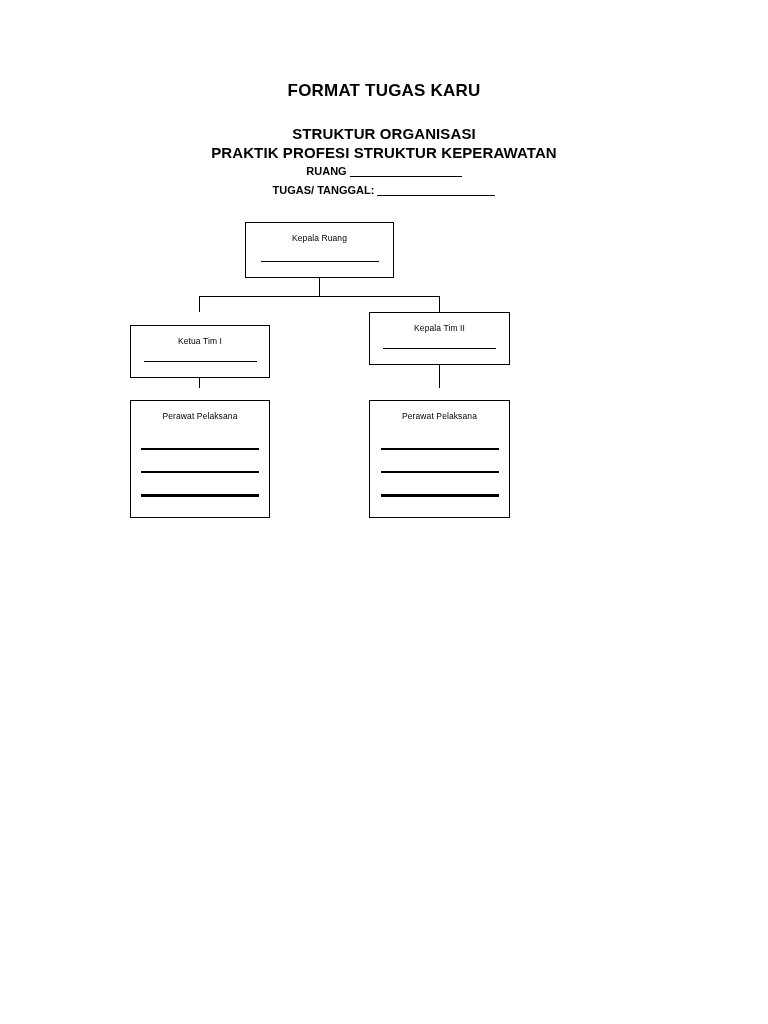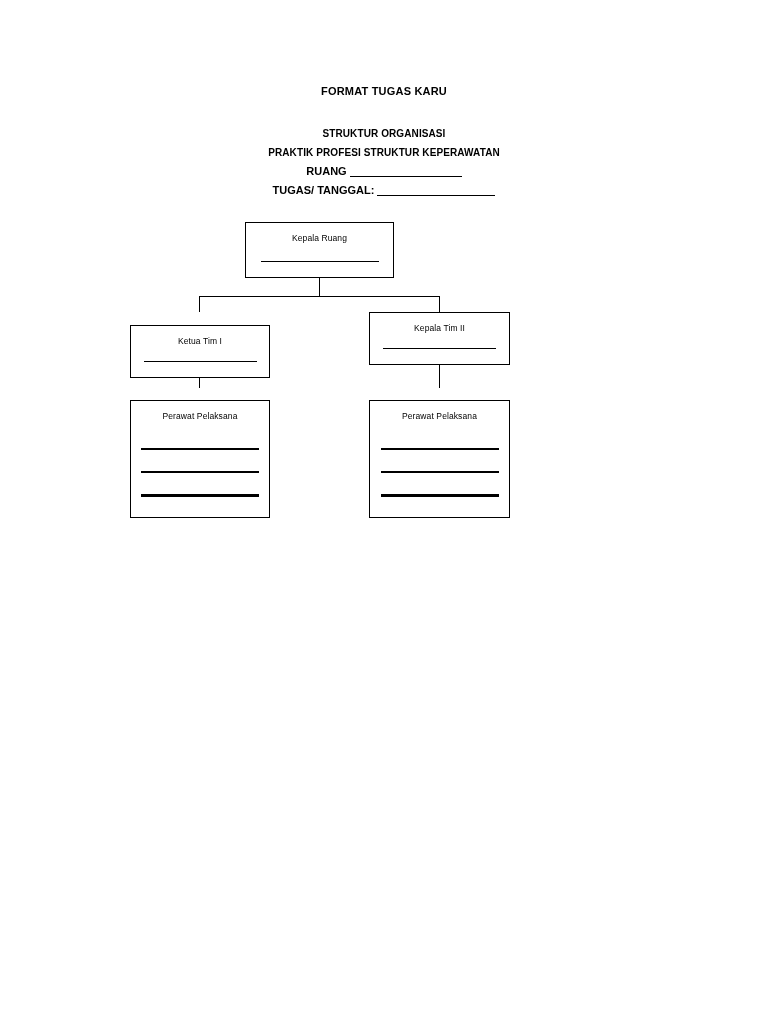--- a/index.html
+++ b/index.html
@@ -26,28 +26,28 @@
 
   
   .heading {
     position: absolute;
     left: 0;
     top: 84px;
     width: 768px;
     text-align: center;
   }
   .doc-title {
-    font-size: 11px;
+    font-size: 17px;
     font-weight: bold;
     letter-spacing: 0.2px;
     line-height: 14px;
     margin: 0 0 26px 0;
   }
   .sub-line {
-    font-size: 10px;
+    font-size: 15px;
     font-weight: bold;
     letter-spacing: 0.1px;
     line-height: 19px;
     margin: 0;
   }
   .field-row {
     font-size: 11px;
     font-weight: bold;
     line-height: 19px;
     margin: 0;

